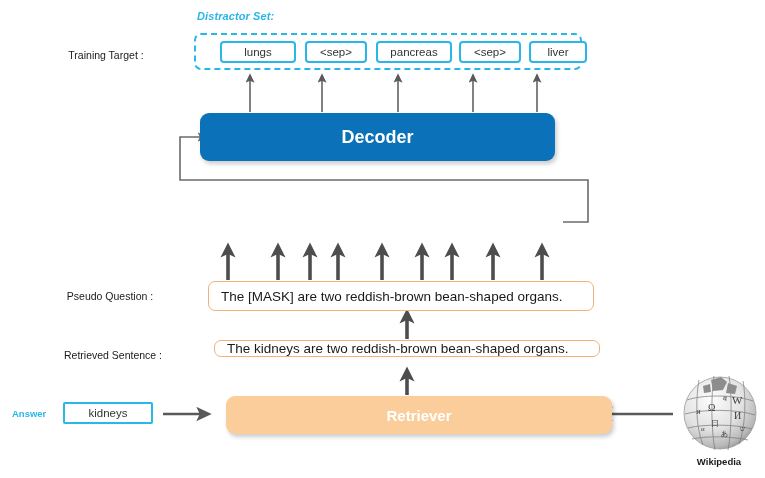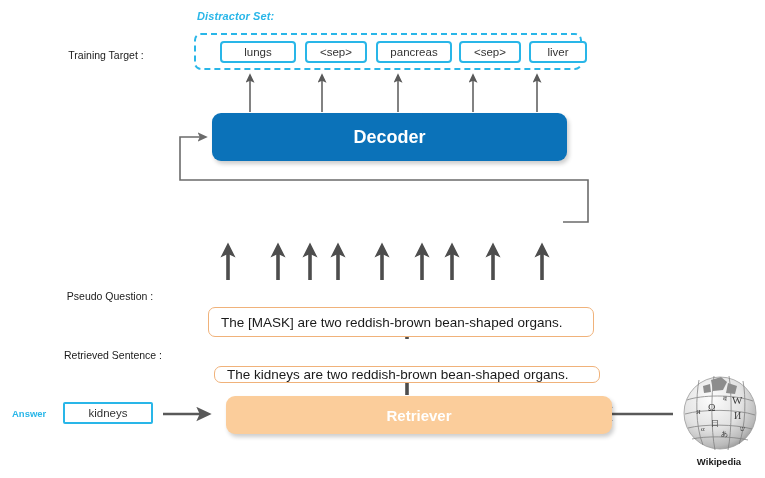--- a/index.html
+++ b/index.html
@@ -57,21 +57,21 @@
     border-radius: 9px;
     display: flex;
     align-items: center;
     justify-content: center;
     color: #ffffff;
     font-weight: bold;
     box-sizing: border-box;
     box-shadow: 2px 3px 4px rgba(0,0,0,0.20);
   }
   #decoder-block {
-    left: 212px; top: 113px;
+    left: 200px; top: 113px;
     width: 355px; height: 48px;
     background: #0b72b9;
     font-size: 18px;
   }
   #encoder-block {
     left: 208px; top: 198px;
     width: 355px; height: 47px;
     background: #a6d28a;
     font-size: 17px;
   }
@@ -86,21 +86,20 @@
   .sentence-box {
     border: 1.5px solid #f0b27a;
     border-radius: 7px;
     background: #ffffff;
     box-sizing: border-box;
     display: flex;
     align-items: center;
     font-size: 13.5px;
     color: #1a1a1a;
     padding-left: 12px;
-    margin-top: 26px;
   }
   #pseudo-question-box {
     left: 208px; top: 281px;
     width: 386px; height: 30px;
   }
   #retrieved-sentence-box {
     left: 214px; top: 340px;
     width: 386px; height: 17px;
   }
 

